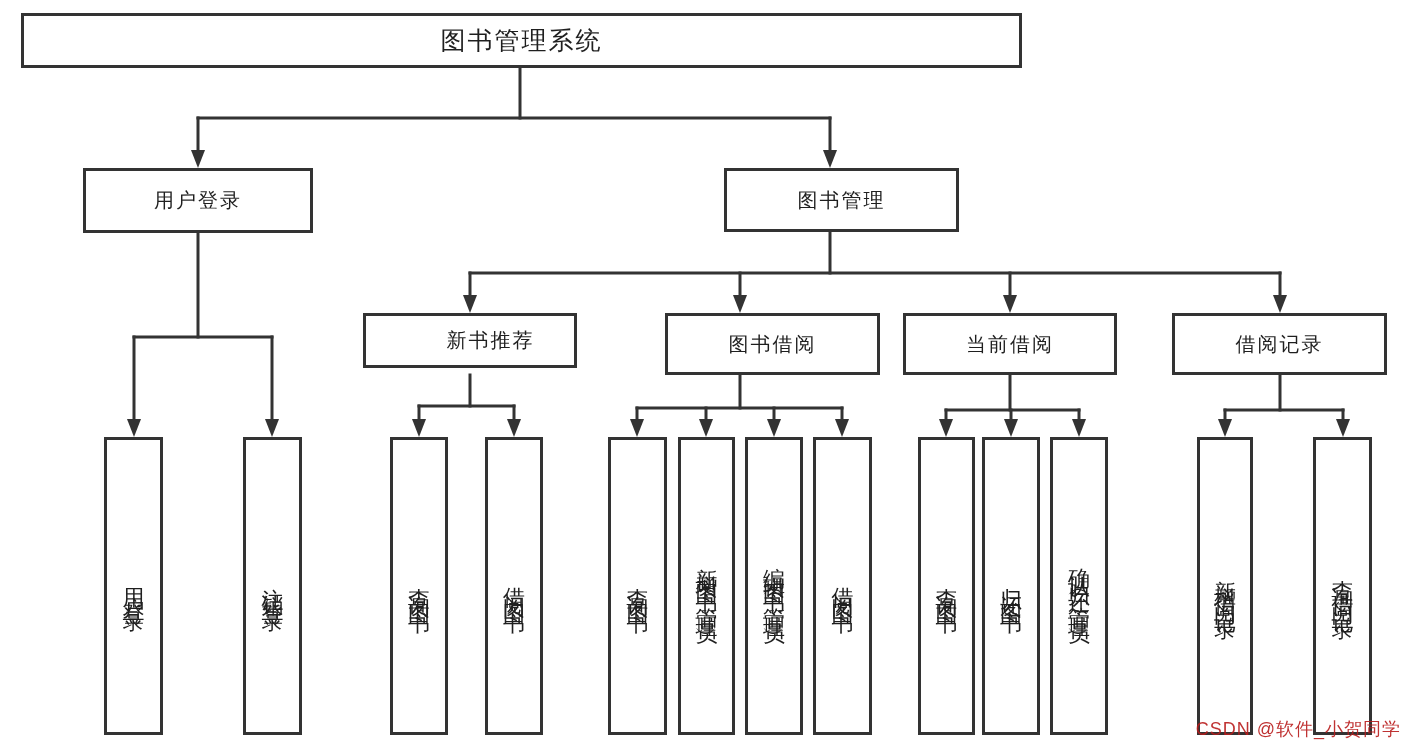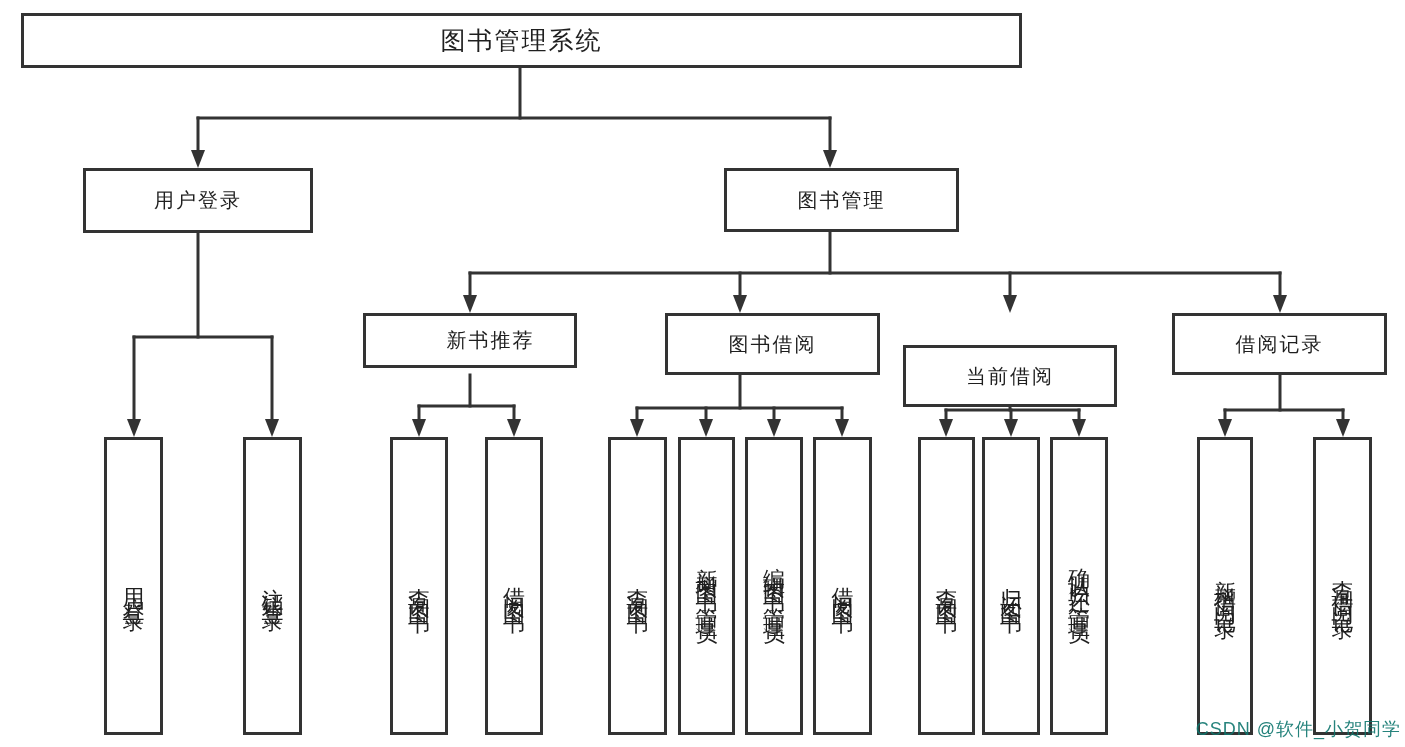--- a/index.html
+++ b/index.html
@@ -42,21 +42,21 @@
     letter-spacing: 8px;
     line-height: 1.1;
     white-space: nowrap;
   }
   .watermark {
     position: absolute;
     right: 4px;
     bottom: 6px;
     font-size: 18px;
     letter-spacing: 1px;
-    color: #0f766e;
+    color: #b91c1c;
     opacity: 0.9;
     z-index: 5;
     white-space: nowrap;
   }
 </style>
 </head>
 <body>
 
 <div class="canvas">
 
@@ -136,21 +136,21 @@
   <div class="box hbox" style="left:724px; top:168px; width:235px; height:64px;">
     <span>图书管理</span>
   </div>
 
   <div class="box hbox" style="left:363px; top:313px; width:214px; height:55px;padding-left:41px;">
     <span>新书推荐</span>
   </div>
   <div class="box hbox" style="left:633px; top:313px; width:215px; height:62px;margin-left:32px;">
     <span>图书借阅</span>
   </div>
-  <div class="box hbox" style="left:903px; top:313px; width:214px; height:62px;margin-top:32px;">
+  <div class="box hbox" style="left:903px; top:313px; width:214px; height:62px;">
     <span>当前借阅</span>
   </div>
   <div class="box hbox" style="left:1172px; top:313px; width:215px; height:62px;">
     <span>借阅记录</span>
   </div>
 
   <div class="box vbox" style="left:104px; top:437px; width:59px; height:298px;">
     <span>用户登录</span>
   </div>
   <div class="box vbox" style="left:243px; top:437px; width:59px; height:298px;">

